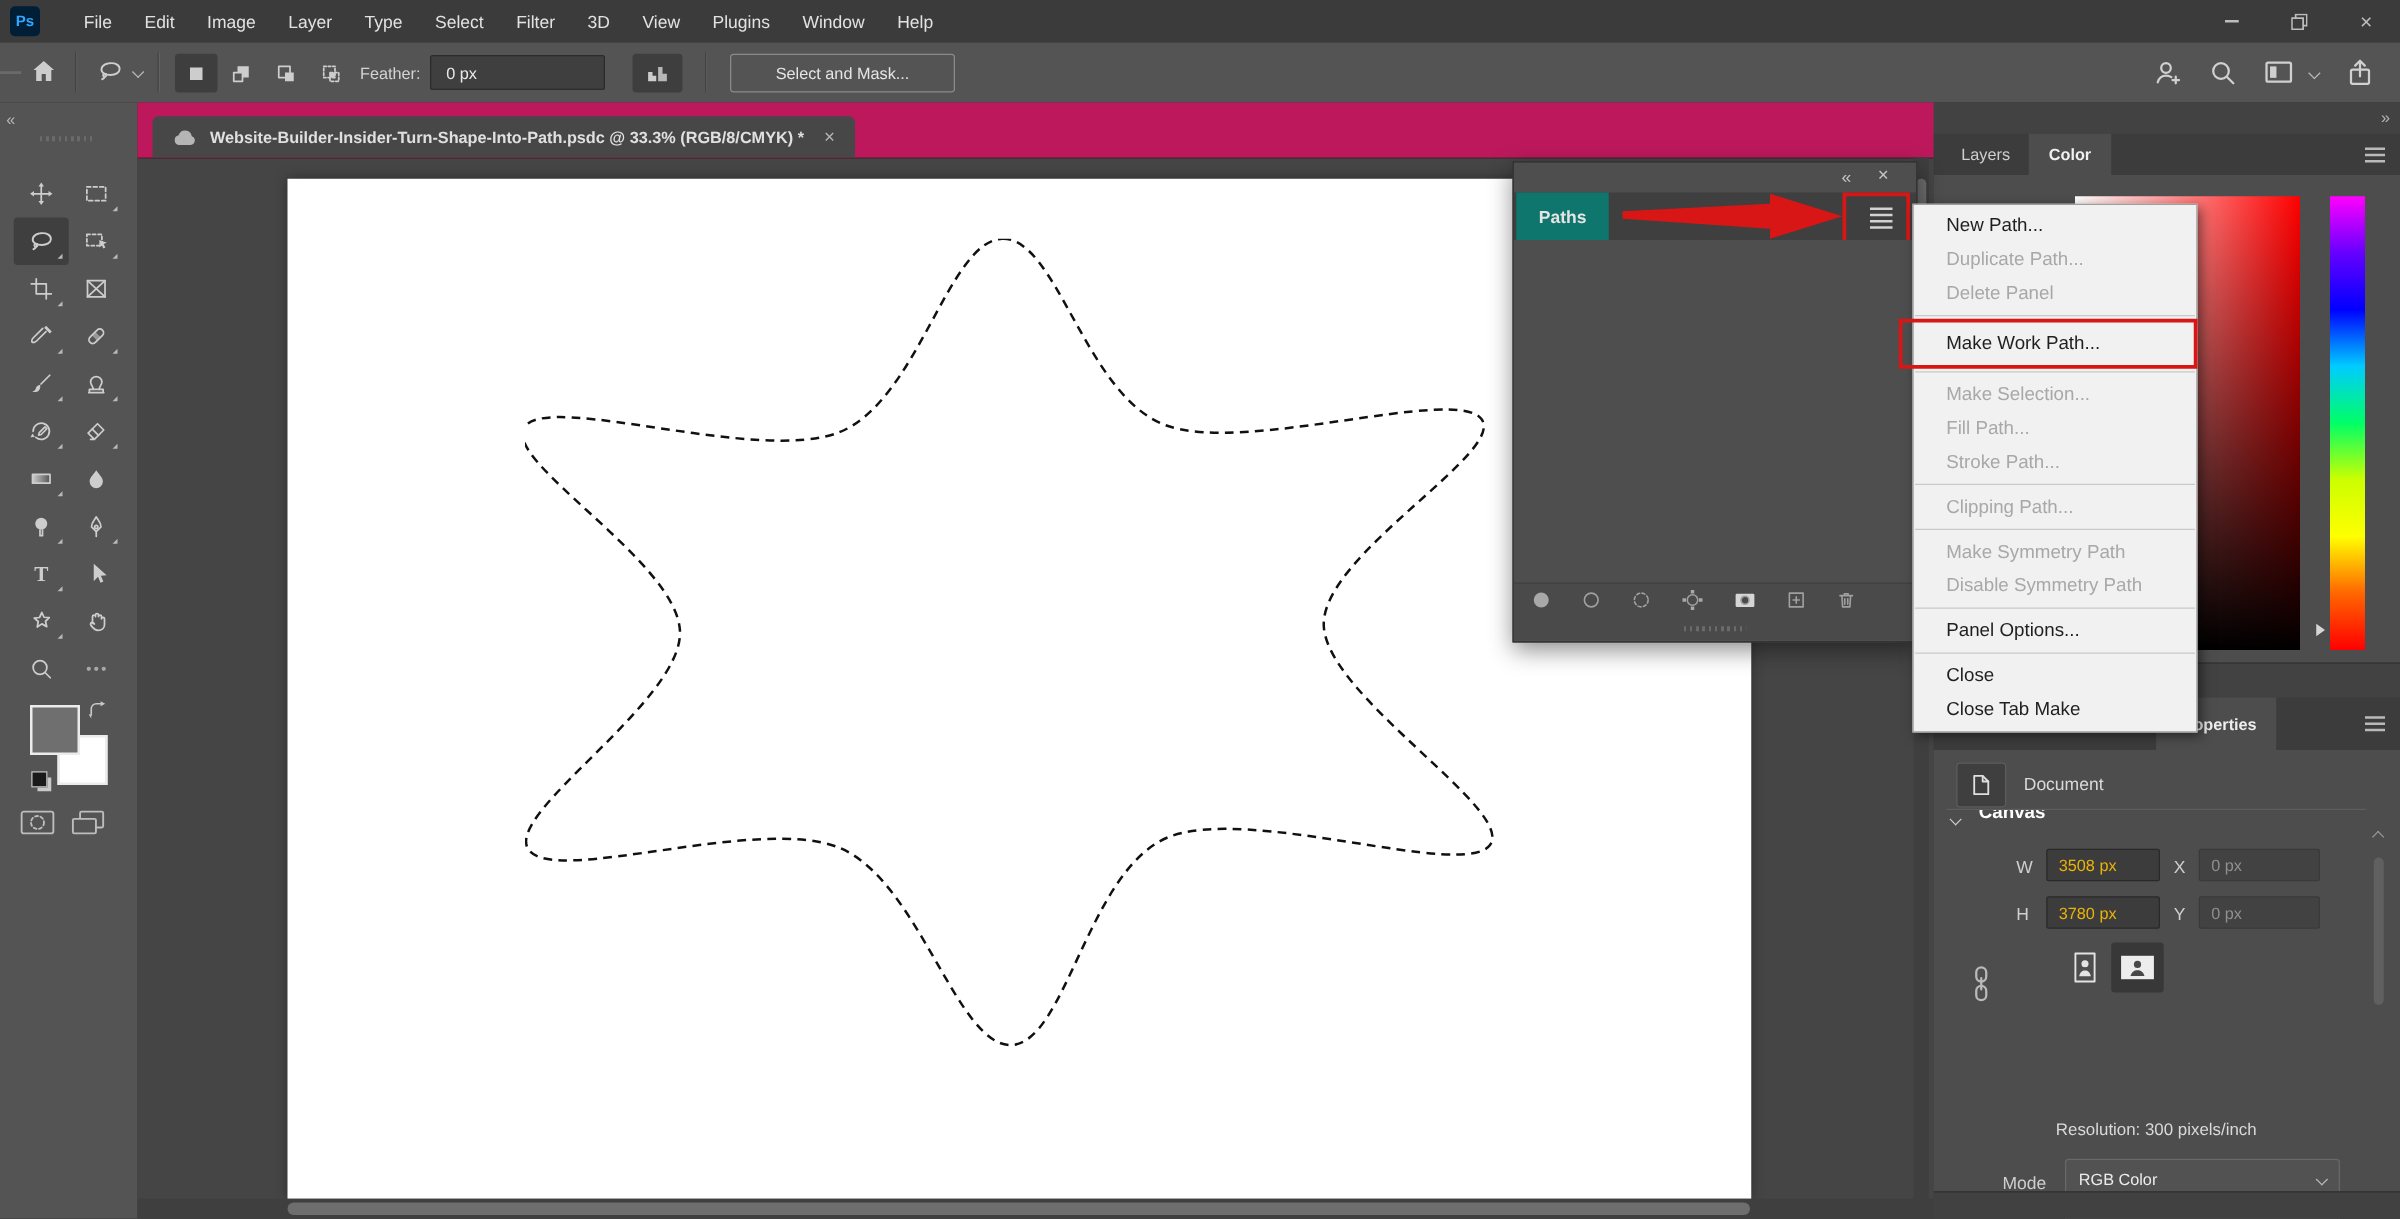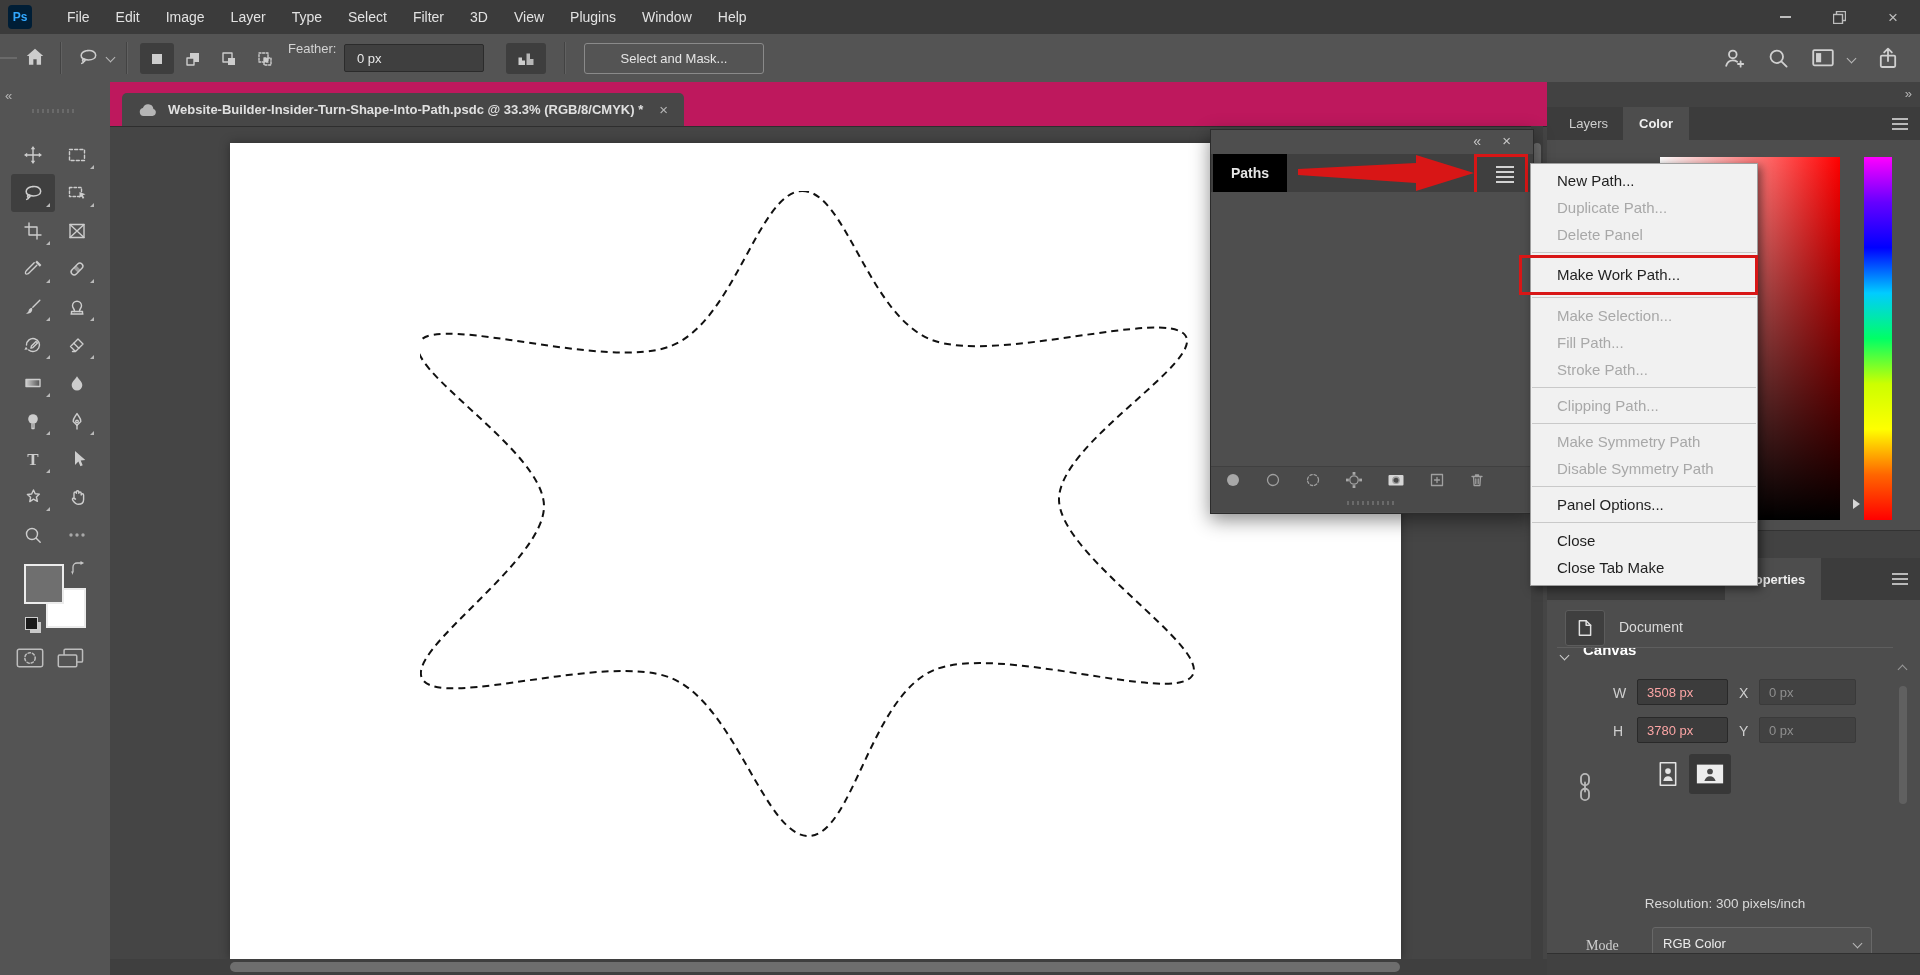--- a/index.html
+++ b/index.html
@@ -61,21 +61,21 @@
   #vthumb{position:absolute;left:2px;top:17px;width:8px;height:262px;background:#6e6e6e;border-radius:4px;}
   #hscroll{position:absolute;left:0;bottom:0;width:1437px;height:16px;background:#3f3f3f;}
   #hthumb{position:absolute;left:120px;top:3px;width:1170px;height:10px;background:#6e6e6e;border-radius:5px;}
 
   
   #paths-panel{left:1210px;top:129px;width:322px;height:383px;background:#4e4e4e;border:1px solid #2c2c2c;
                box-shadow:0 6px 18px rgba(0,0,0,.45);z-index:10;}
   #pp-header{position:absolute;left:0;top:0;width:100%;height:24px;}
   #pp-header .hicon{position:absolute;top:3px;color:#c7c7c7;font-size:14px;line-height:16px;}
   #pp-tabrow{position:absolute;left:0;top:24px;width:100%;height:38px;background:#3f3f3f;border-bottom:1px solid #3a3a3a;}
-  #pp-tab{position:absolute;left:2px;top:0;height:38px;padding:0 18px;background:#000000;
+  #pp-tab{position:absolute;left:2px;top:0;height:38px;padding:0 18px;background:#0f766e;
           display:flex;align-items:center;font-size:14px;font-weight:bold;color:#e5e5e5;}
   #pp-burger{position:absolute;right:10px;top:5px;width:36px;height:30px;display:flex;flex-direction:column;
              justify-content:center;align-items:center;gap:3px;}
   #pp-burger i{display:block;width:18px;height:2px;background:#d2d2d2;}
   #pp-burger-box{position:absolute;right:5px;top:0px;width:48px;height:40px;border:3px solid #d81616;}
   #pp-body{position:absolute;left:0;top:62px;width:100%;height:274px;background:#4e4e4e;}
   #pp-iconbar{position:absolute;left:0;top:336px;width:100%;height:27px;background:#4a4a4a;border-top:1px solid #404040;
               display:flex;align-items:center;gap:24px;padding-left:14px;box-sizing:border-box;}
   #pp-grip{position:absolute;left:0;top:363px;width:100%;height:19px;background:#4a4a4a;}
 
@@ -108,21 +108,21 @@
              border-radius:50%;}
   #hue-strip{position:absolute;left:317px;top:17px;width:28px;height:363px;}
   #hue-marker{position:absolute;left:306px;top:359px;width:0;height:0;
               border-top:5px solid transparent;border-bottom:5px solid transparent;border-left:7px solid #d6d6d6;}
   #rd-divider{position:absolute;left:0;top:448px;width:100%;height:28px;background:#424242;border-top:1px solid #333;}
   #props-tabrow{position:absolute;left:0;top:476px;width:100%;height:42px;background:#3c3c3c;}
   #props-tab{position:absolute;left:178px;top:0;height:42px;padding:0 16px;background:#4d4d4d;
              display:flex;align-items:center;font-size:13px;font-weight:bold;color:#eee;}
   #props-body{position:absolute;left:0;top:518px;width:100%;height:353px;background:#4d4d4d;}
   .plabel{position:absolute;font-size:14px;color:#cfcfcf;}
-  .pinput{position:absolute;background:#3c3c3c;border:1px solid #292929;border-radius:2px;color:#fca5a5;
+  .pinput{position:absolute;background:#3c3c3c;border:1px solid #292929;border-radius:2px;color:#eab308;
           font-size:13px;display:flex;align-items:center;padding-left:9px;}
   .pinput.dim{color:#8f8f8f;border-color:#3a3a3a;background:#424242;}
   .pselect{position:absolute;background:#525252;border:1px solid #686868;border-radius:3px;color:#ececec;
            font-size:13px;display:flex;align-items:center;padding:0 10px;justify-content:space-between;}
   #rd-bottom{position:absolute;left:0;top:871px;width:100%;height:22px;background:#414141;border-top:1px solid #303030;}
   .sbthumb{position:absolute;background:#606060;border-radius:4px;}
 </style>
 </head>
 <body>
 
@@ -196,21 +196,21 @@
         </svg>
     </div>
     <div class="modebtn" style="left:248px;">
       <svg class="ticon" width="18" height="18" viewBox="0 0 18 18">
         <rect x="3" y="3" width="9" height="9" stroke-dasharray="2 1.6"></rect>
           <rect x="8" y="8" width="7" height="7" stroke-dasharray="2 1.6"></rect>
           <rect class="f" x="8" y="8" width="4" height="4"></rect>
         </svg>
     </div>
 
-    <span class="optlabel" style="left:288px;top:7px;">Feather:</span>
+    <span class="optlabel" style="left:288px;top:17px;">Feather:</span>
     <div class="optinput" style="left:344px;top:10px;width:126px;height:26px;">
       <span>0 px</span>
     </div>
     <div class="modebtn sel" style="left:506px;width:40px;">
       <svg class="ticon" width="20" height="20" viewBox="0 0 20 20">
         <path class="f" d="M2.5 16V8.5h3.5v3h3V16z"></path>
           <path class="f" opacity=".85" d="M10.5 16V4.5H14v5.5h3.5v6z"></path>
         </svg>
     </div>
     <div class="vsep" style="left:564px;"></div>
@@ -533,21 +533,21 @@
       <div class="abs" style="left:142px;top:154px;width:42px;height:40px;background:#383838;border-radius:3px;display:flex;align-items:center;justify-content:center;">
         <svg class="picon" width="30" height="24" viewBox="0 0 24 18">
           <rect x="1.5" y="1.5" width="21" height="15" fill="#ededed" stroke="none"></rect>
             <circle cx="12" cy="7" r="2.3" fill="#494949" stroke="none"></circle>
             <path d="M7.5 14.5c.7-2.6 2.3-3.8 4.5-3.8s3.8 1.2 4.5 3.8z" fill="#494949" stroke="none"></path>
           </svg>
       </div>
 
       <div class="abs" style="left:10px;top:296px;width:336px;text-align:center;font-size:13.5px;color:#d9d9d9;">Resolution: 300 pixels/inch</div>
 
-      <span class="plabel" style="left:39px;top:338px;font-family:Liberation Serif, serif;">Mode</span>
+      <span class="plabel" style="left:55px;top:338px;">Mode</span>
       <div class="pselect" style="left:105px;top:327px;width:198px;height:30px;">
         <span>RGB Color</span>
           <span class="chev"></span>
       </div>
       <div class="pselect" style="left:105px;top:365px;width:198px;height:30px;">
         <span>8 Bits/Channel</span>
       </div>
 
       <span class="abs chev up" style="left:352px;top:66px;border-color:#9a9a9a;"></span>
       <div class="sbthumb" style="left:352px;top:86px;width:8px;height:118px;"></div>

